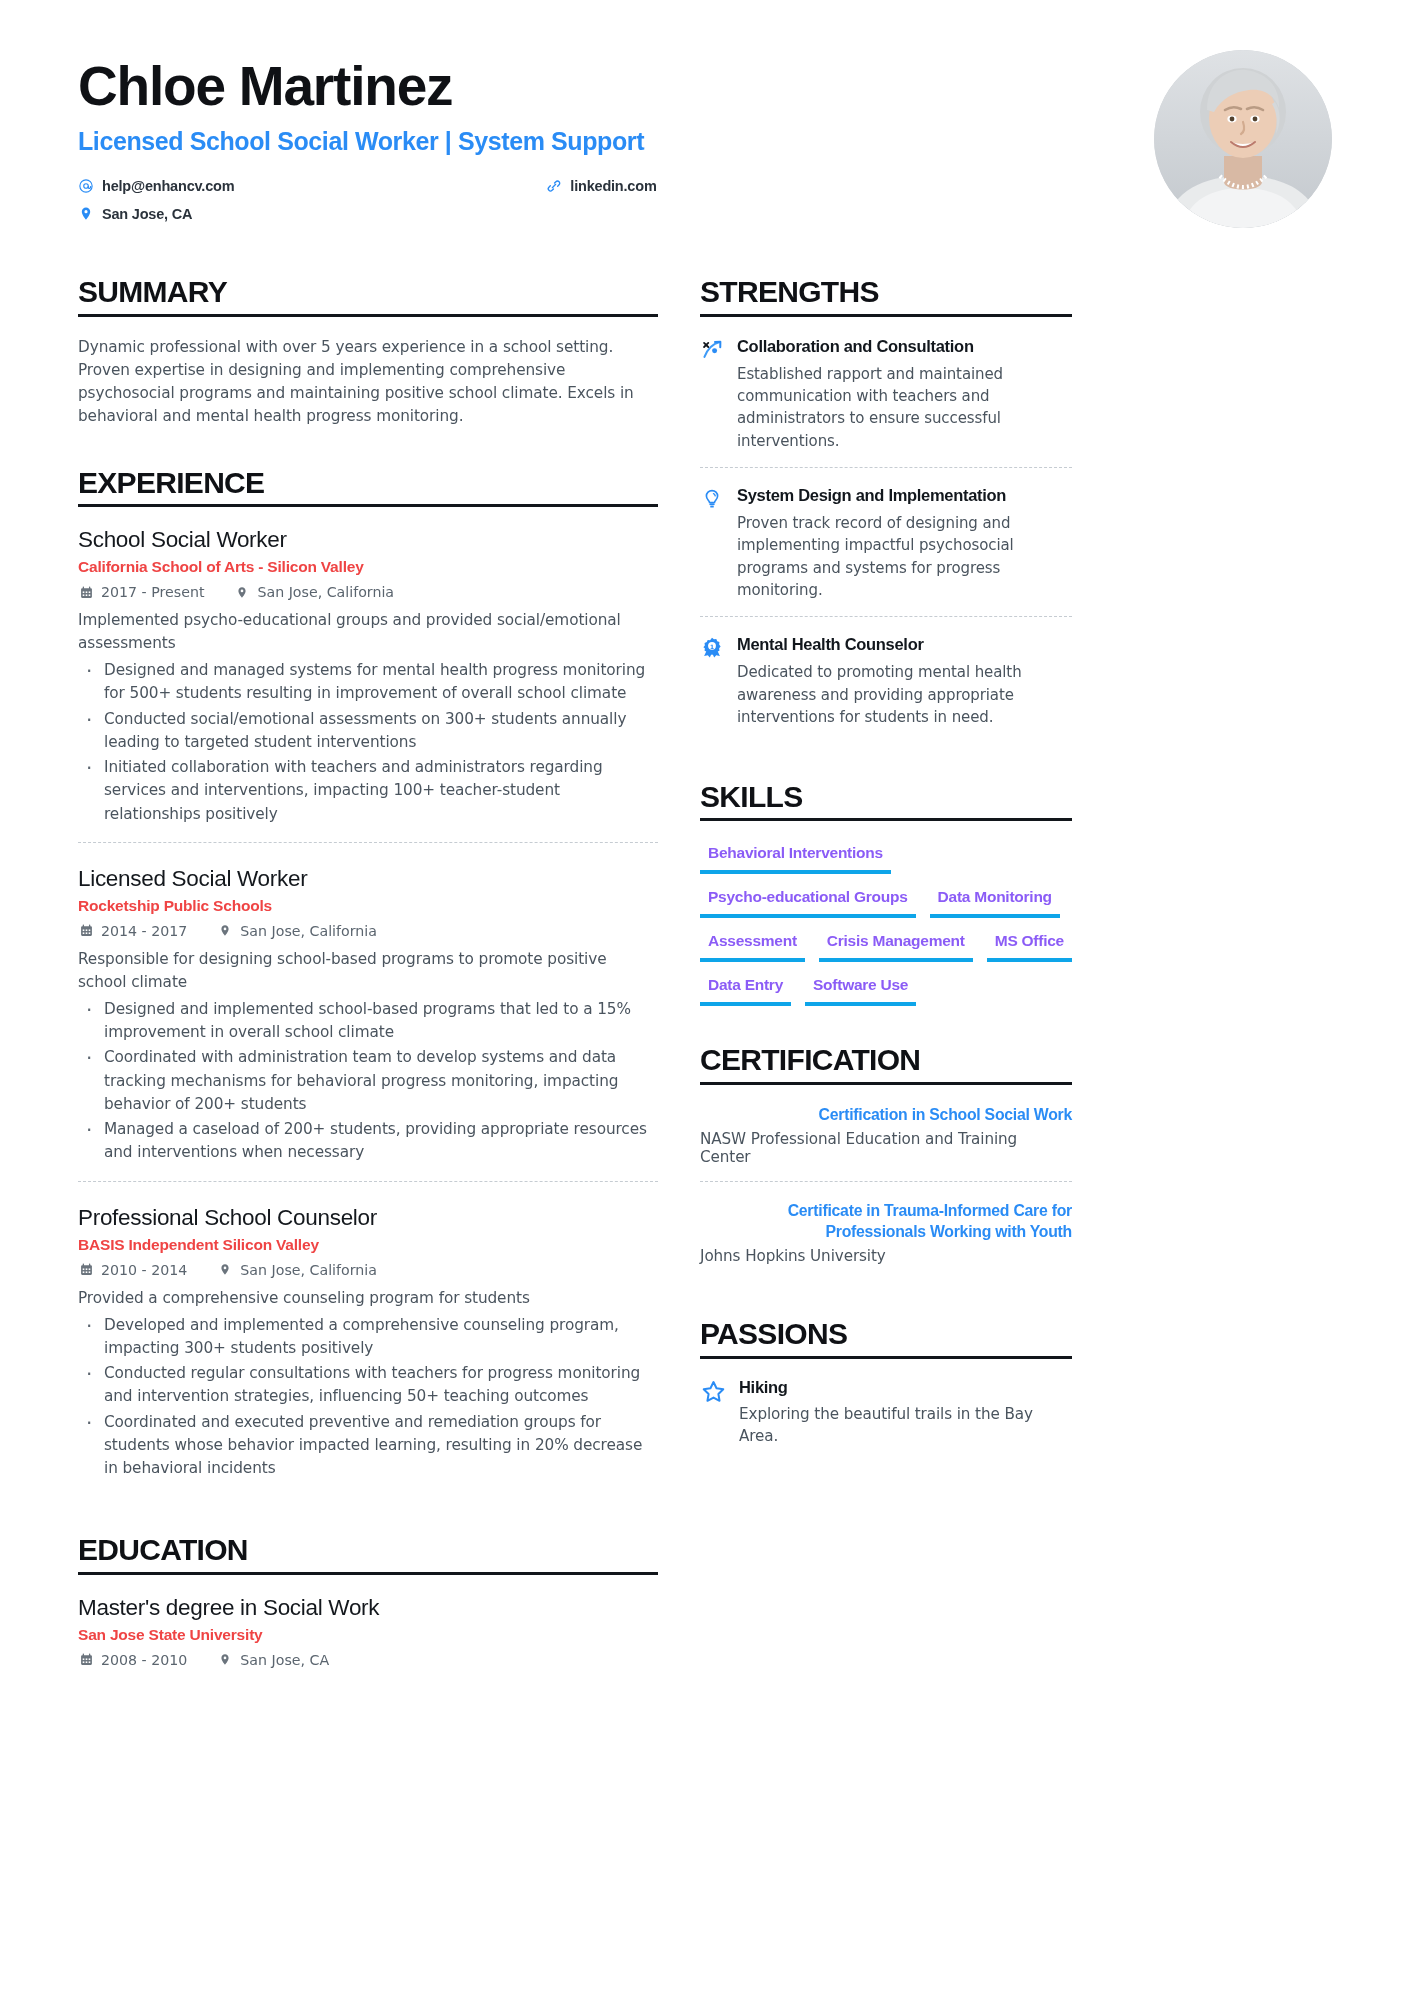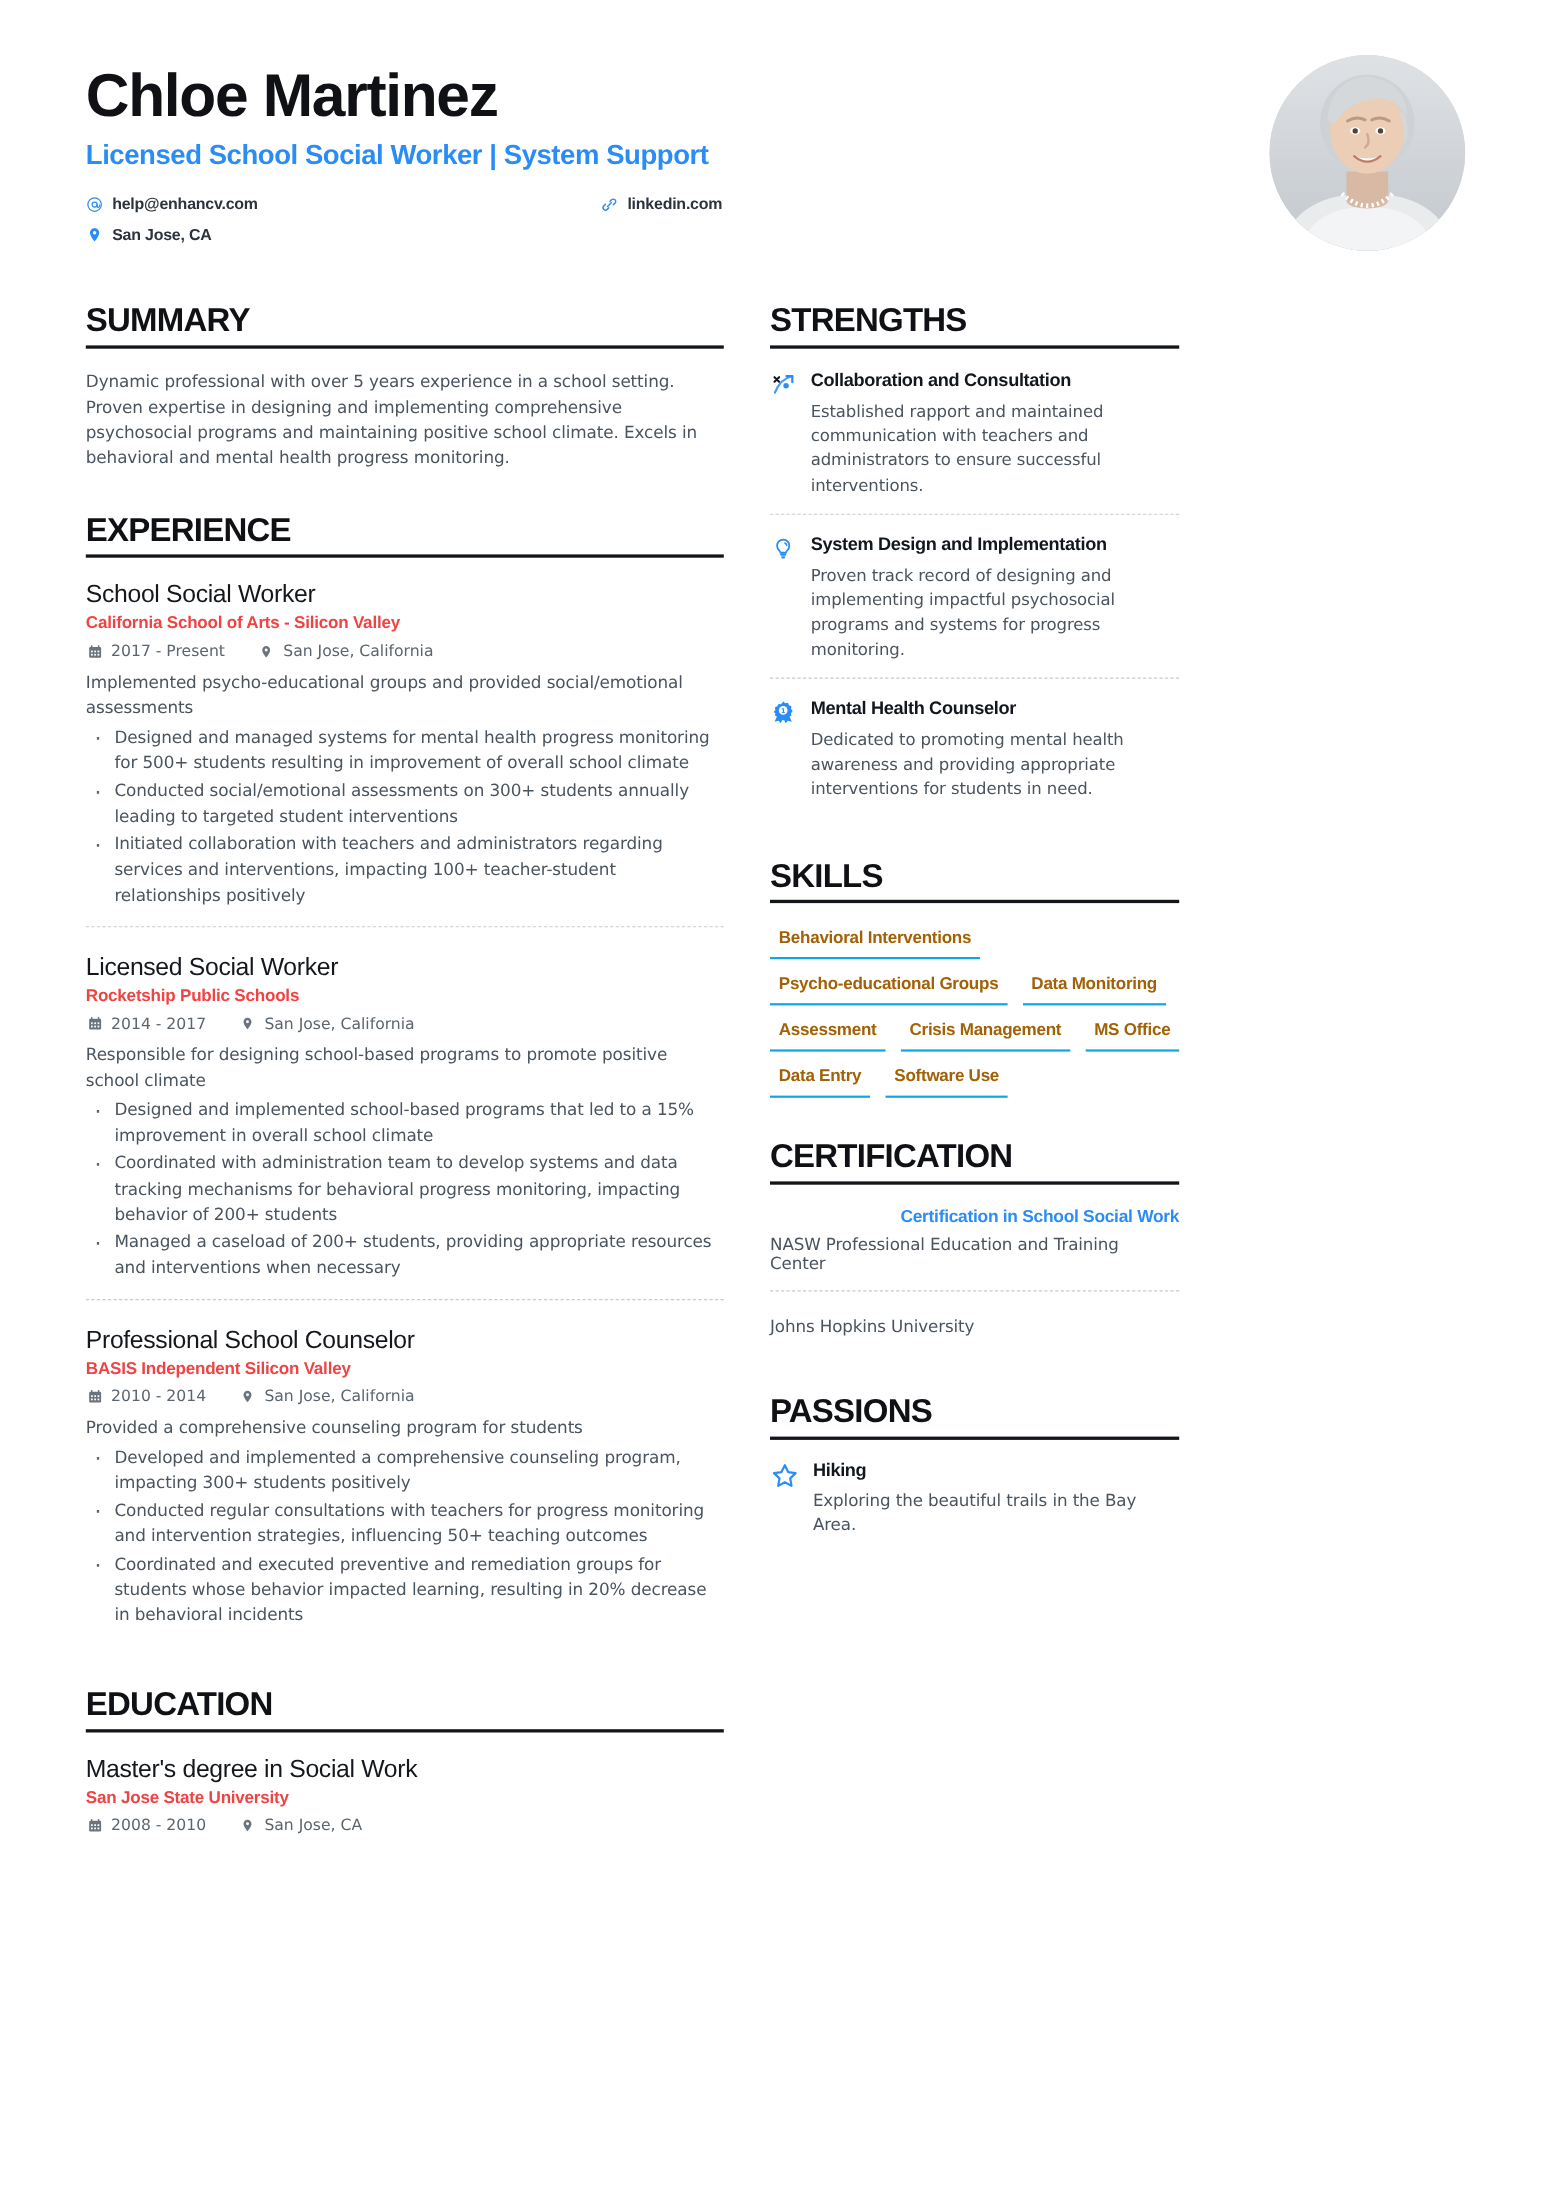--- a/index.html
+++ b/index.html
@@ -200,24 +200,24 @@
   
   .skills {
     display: flex;
     flex-wrap: wrap;
     gap: 10px 14px;
   }
   .skill {
     font-family: "Liberation Sans", sans-serif;
     font-size: 15.5px;
     font-weight: bold;
-    color: #a16207;
+    color: #8b5cf6;
     letter-spacing: -0.25px;
     padding: 4px 8px 8px 8px;
-    border-bottom: 2px solid #0ea5e9;
+    border-bottom: 4px solid #0ea5e9;
     white-space: nowrap;
   }
 
   
   .cert { padding-bottom: 15px; }
   .cert + .cert { border-top: 1px dashed #c6ccd2; padding-top: 18px; }
   .cert-name {
     font-family: "Liberation Sans", sans-serif;
     font-size: 15.8px;
     font-weight: bold;
@@ -582,20 +582,21 @@
         </div>
       </div>
 
       <div class="section sec-gap-top">
         <div class="sec-head">CERTIFICATION</div>
         <div class="cert">
           <div class="cert-name">Certification in School Social Work</div>
           <div class="cert-issuer">NASW Professional Education and Training Center</div>
         </div>
         <div class="cert">
+          <div class="cert-name">Certificate in Trauma-Informed Care for Professionals Working with Youth</div>
           <div class="cert-issuer">Johns Hopkins University</div>
         </div>
       </div>
 
       <div class="section sec-gap-top">
         <div class="sec-head">PASSIONS</div>
         <div class="passion">
           <span class="passion-ico">
             <svg width="25" height="25" viewBox="0 0 24 24" fill="none" stroke="#2a8cf5" stroke-width="1.9" stroke-linejoin="round">
               <path d="M12 2.9 l2.9 6 6.5.9 -4.7 4.6 1.1 6.5 -5.8-3.1 -5.8 3.1 1.1-6.5 -4.7-4.6 6.5-.9z"></path>

